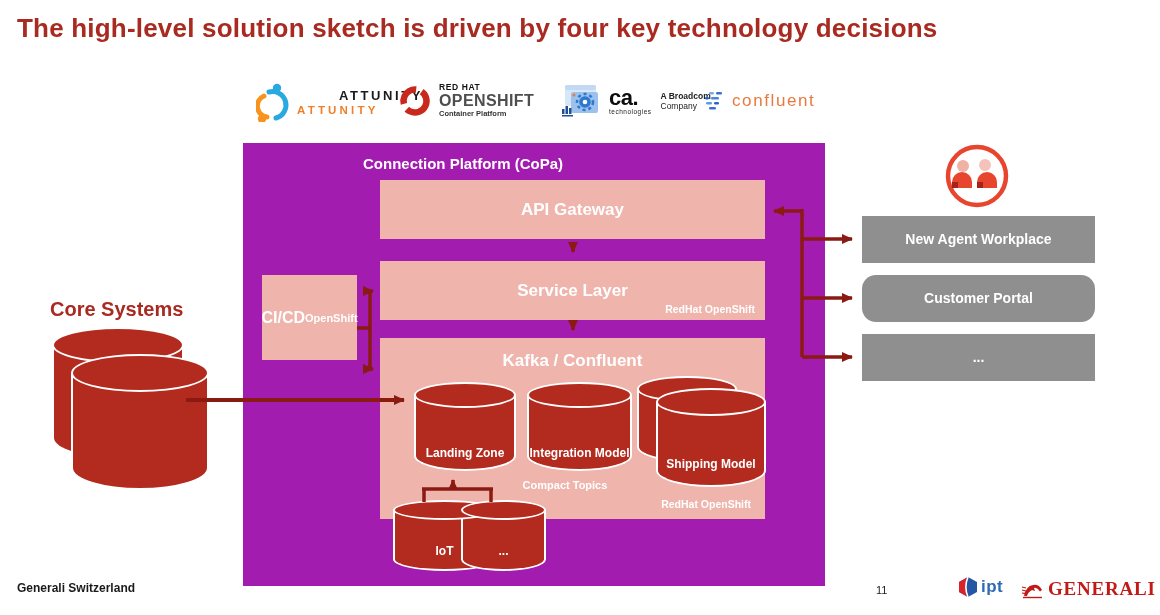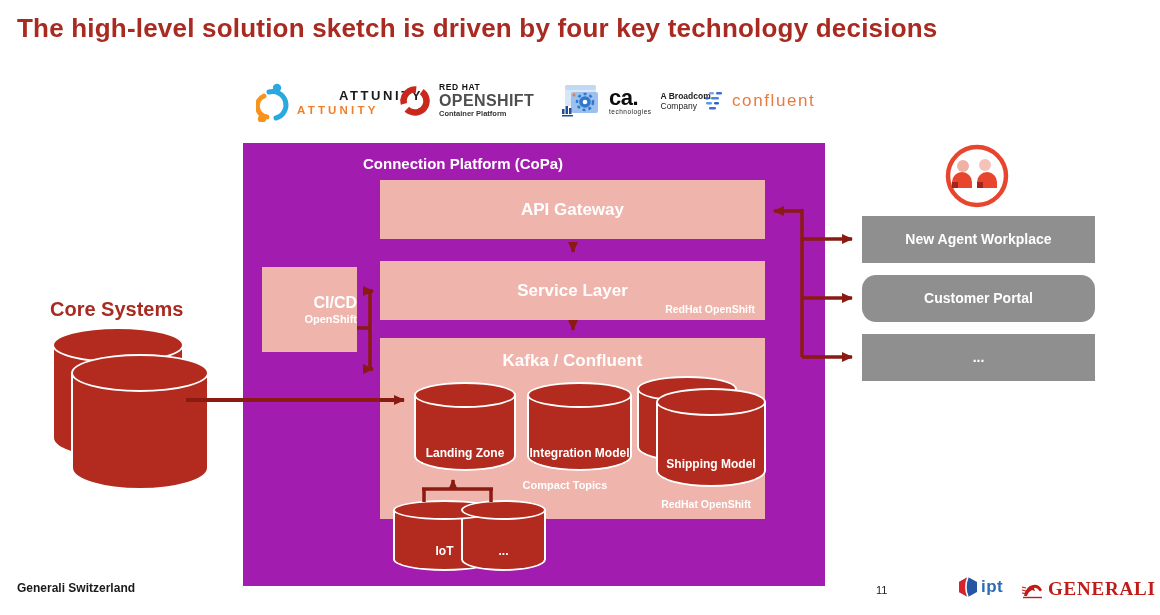--- a/index.html
+++ b/index.html
@@ -25,22 +25,22 @@
   .conf-name{font-size:17px;color:#e87a3f;letter-spacing:1.6px;font-weight:500;}
 
   
   .main-box{left:243px;top:143px;width:582px;height:443px;background:#a21caf;}
   .main-box-title{left:120px;top:12px;font-size:15px;font-weight:bold;color:#fff;}
   .pink{background:#efb4ab;}
   .layer{left:137px;width:385px;text-align:center;color:#fff;font-weight:bold;font-size:17px;}
   .note{position:absolute;color:#fff;font-weight:bold;font-size:10.5px;text-align:right;}
 
   
-  .cicd{left:19px;top:124px;width:95px;height:85px;display:flex;flex-direction:column;
-        justify-content:center;align-items:flex-end;color:#fff;}
+  .cicd{left:19px;top:132px;width:95px;height:85px;display:flex;flex-direction:row;
+        justify-content:center;align-items:center;color:#fff;}
   .cicd-t{font-size:16px;font-weight:bold;line-height:19px;}
   .cicd-s{font-size:11px;font-weight:bold;line-height:14px;}
 
   
   .cyl{position:absolute;padding-left:24px;}
   .cyl .top{position:absolute;left:0;top:0;width:100%;height:var(--eh);background:#b32b1e;
             border:2.5px solid #fff;border-radius:50%;box-sizing:border-box;z-index:2;}
   .cyl .body{position:absolute;left:0;top:calc(var(--eh)/2);width:100%;bottom:0;background:#b32b1e;
              border:2.5px solid #fff;border-top:none;box-sizing:border-box;
              border-bottom-left-radius:50% calc(var(--eh)/1.7);

